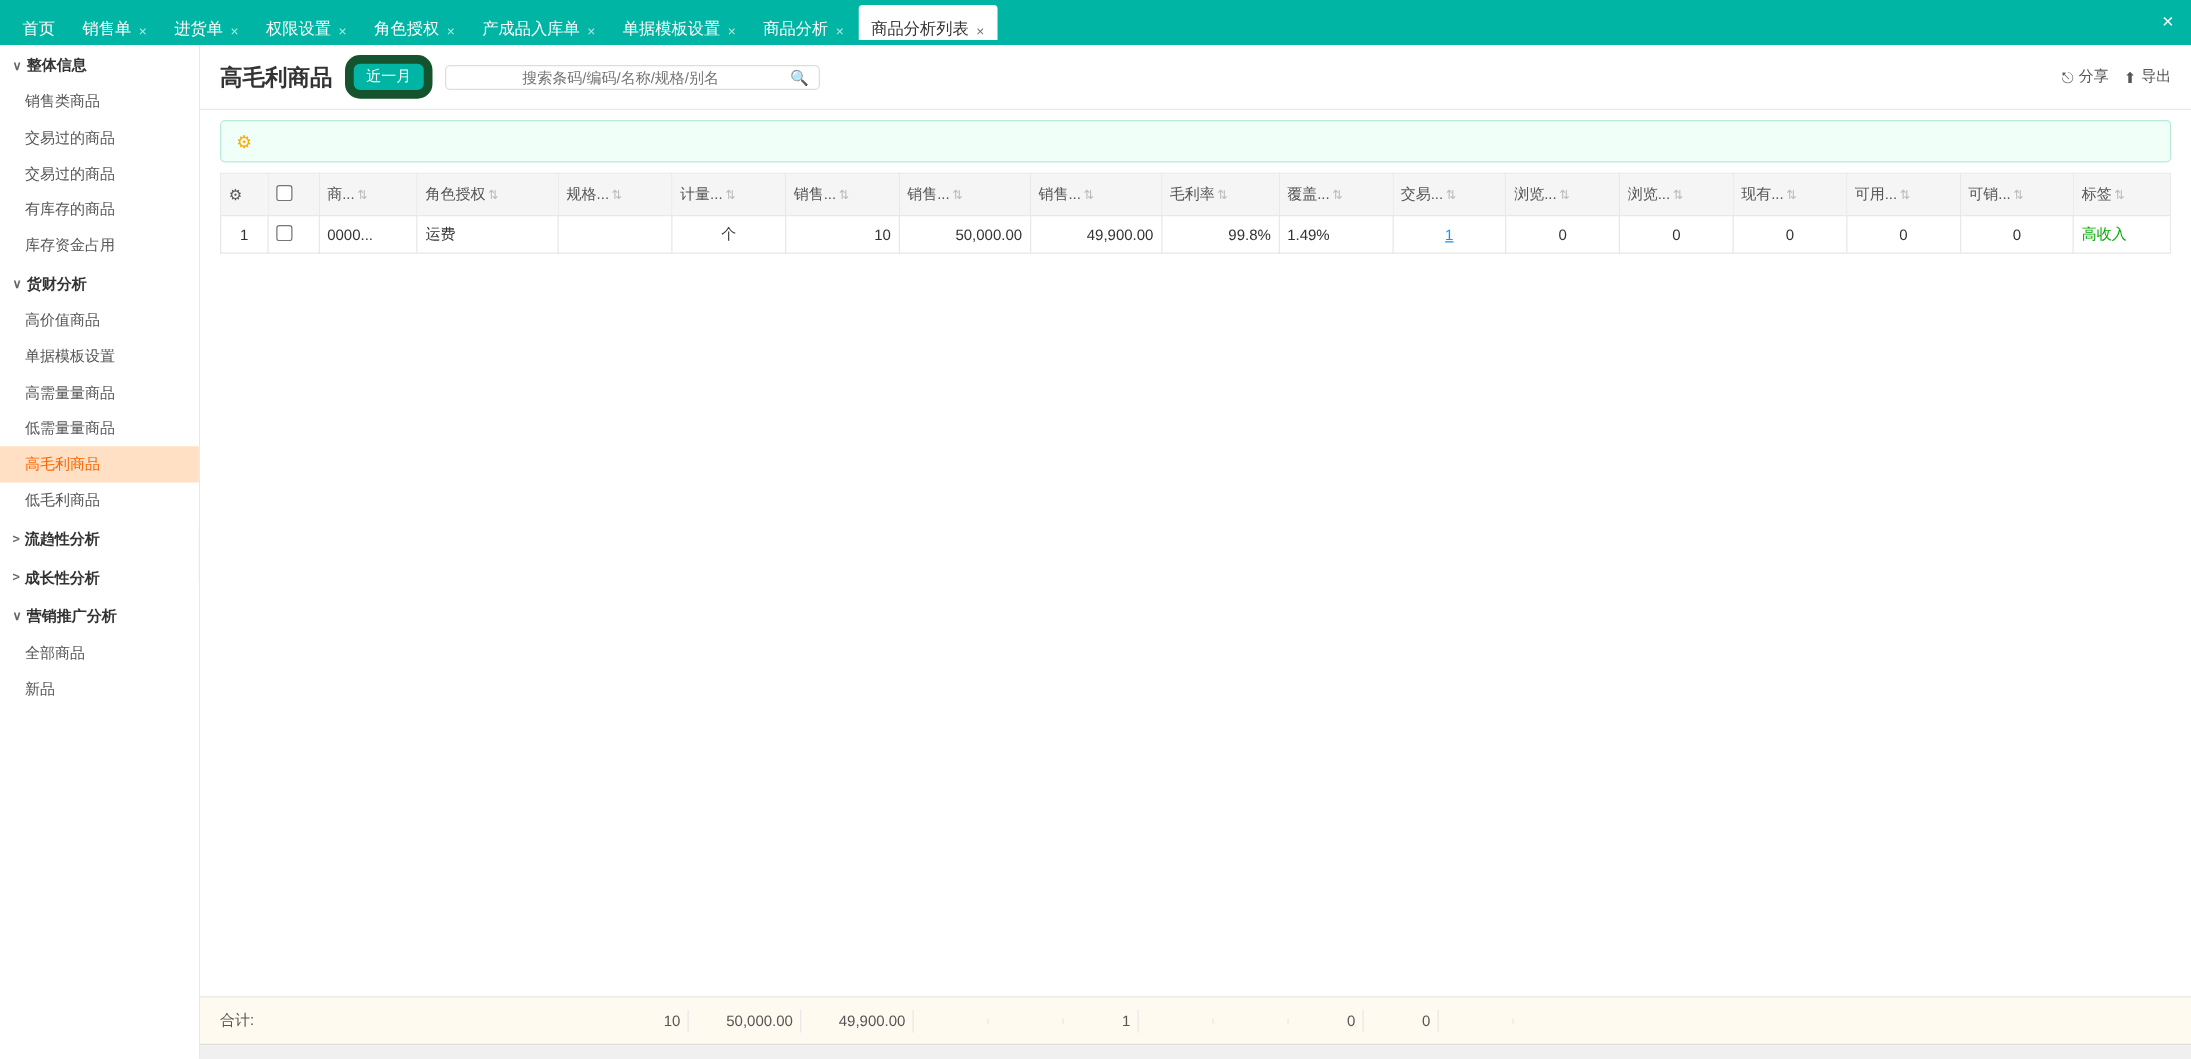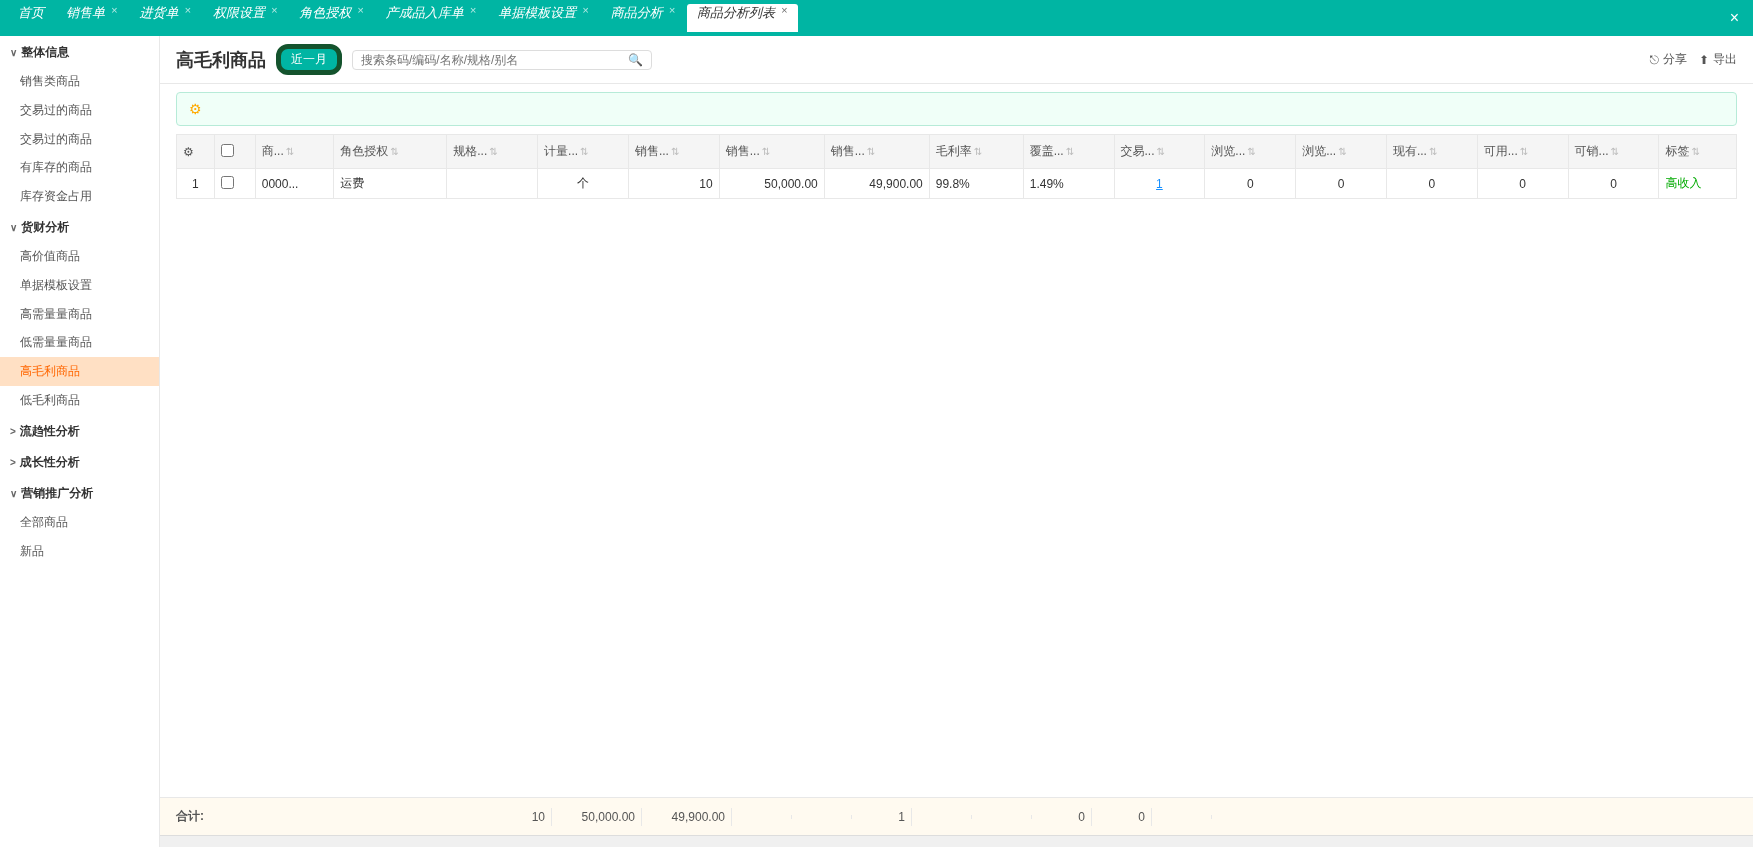--- a/index.html
+++ b/index.html
@@ -10,31 +10,30 @@
       display: flex;
       align-items: center;
       background: #00b5a3;
       height: 36px;
       padding: 0 8px;
       gap: 2px;
       flex-shrink: 0;
     }
     .nav-tab {
       display: flex;
-      align-items: flex-start;
+      align-items: flex-end;
       padding: 0 10px;
       height: 28px;
       color: #fff;
       font-size: 13px;
       cursor: pointer;
       border-radius: 3px 3px 0 0;
       white-space: nowrap;
       gap: 4px;
       user-select: none;
-      font-style: italic;
     }
     .nav-tab.active { background: #fff; color: #333; }
     .nav-tab .close-x {
       font-size: 11px;
       opacity: 0.7;
       cursor: pointer;
       margin-left: 2px;
     }
     .nav-close-all {
       margin-left: auto;
@@ -124,21 +123,21 @@
       gap: 10px;
       flex-shrink: 0;
     }
     .page-title {
       font-size: 18px;
       font-weight: 600;
       color: #333;
     }
     .filter-btn {
       background: #fff;
-      border: 5px solid #14532d;
+      border: 7px solid #14532d;
       color: #00b5a3;
       border-radius: 12px;
       padding: 2px 10px;
       font-size: 12px;
       cursor: pointer;
     }
     .filter-btn.active {
       background: #00b5a3;
       color: #fff;
     }
@@ -151,20 +150,21 @@
       gap: 4px;
       flex: 1;
       max-width: 300px;
     }
     .search-box input {
       border: none;
       outline: none;
       font-size: 12px;
       width: 100%;
       color: #999;
+      text-align: center;
     }
     .header-actions {
       margin-left: auto;
       display: flex;
       gap: 12px;
       align-items: center;
     }
     .action-btn {
       display: flex;
       align-items: center;
@@ -232,21 +232,21 @@
       display: flex;
       align-items: center;
       background: #fffaf0;
       border-top: 1px solid #e8e8e8;
       padding: 8px 16px;
       font-size: 12px;
       color: #555;
       flex-shrink: 0;
       min-height: 38px;
     }
-    .footer-total .label { font-weight: 700; margin-right: 8px; }
+    .footer-total .label { font-weight: 400; margin-right: 8px; }
     .footer-cell {
       padding: 2px 6px;
       min-width: 80px;
       text-align: right;
       border-right: 1px solid #e8e8e8;
     }
 
     
     .scrollbar-area {
       height: 12px;
@@ -489,21 +489,21 @@
             <tr>
               <td style="text-align: center;">1</td>
               <td><input type="checkbox" style=""></td>
               <td>0000...</td>
               <td>运费</td>
               <td></td>
               <td style="text-align: center;">个</td>
               <td style="text-align: right;">10</td>
               <td style="text-align: right;">50,000.00</td>
               <td style="text-align: right;">49,900.00</td>
-              <td style="">99.8%</td>
+              <td style="text-align: right;">99.8%</td>
               <td style="text-align: left;">1.49%</td>
               <td style="text-align: center;"><a href="#" style="color:#1890ff;text-decoration:underline;">1</a></td>
               <td style="text-align: center;">0</td>
               <td style="text-align: center;">0</td>
               <td style="text-align: center;">0</td>
               <td style="text-align: center;">0</td>
               <td style="text-align: center;">0</td>
               <td><span style="color:#00aa00;">高收入</span></td>
             </tr>
           </tbody>

